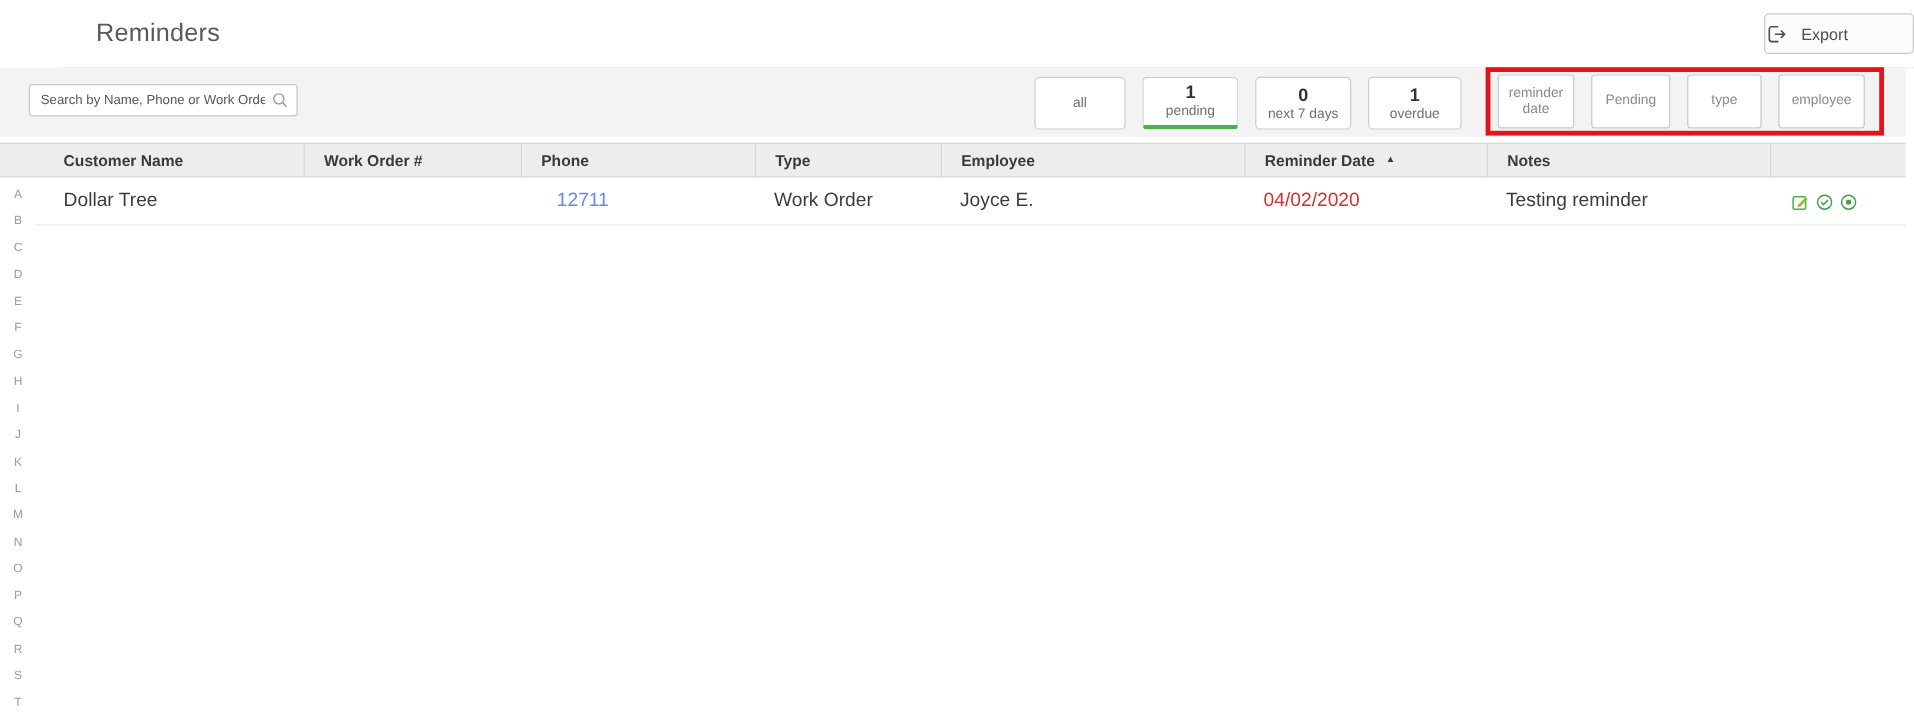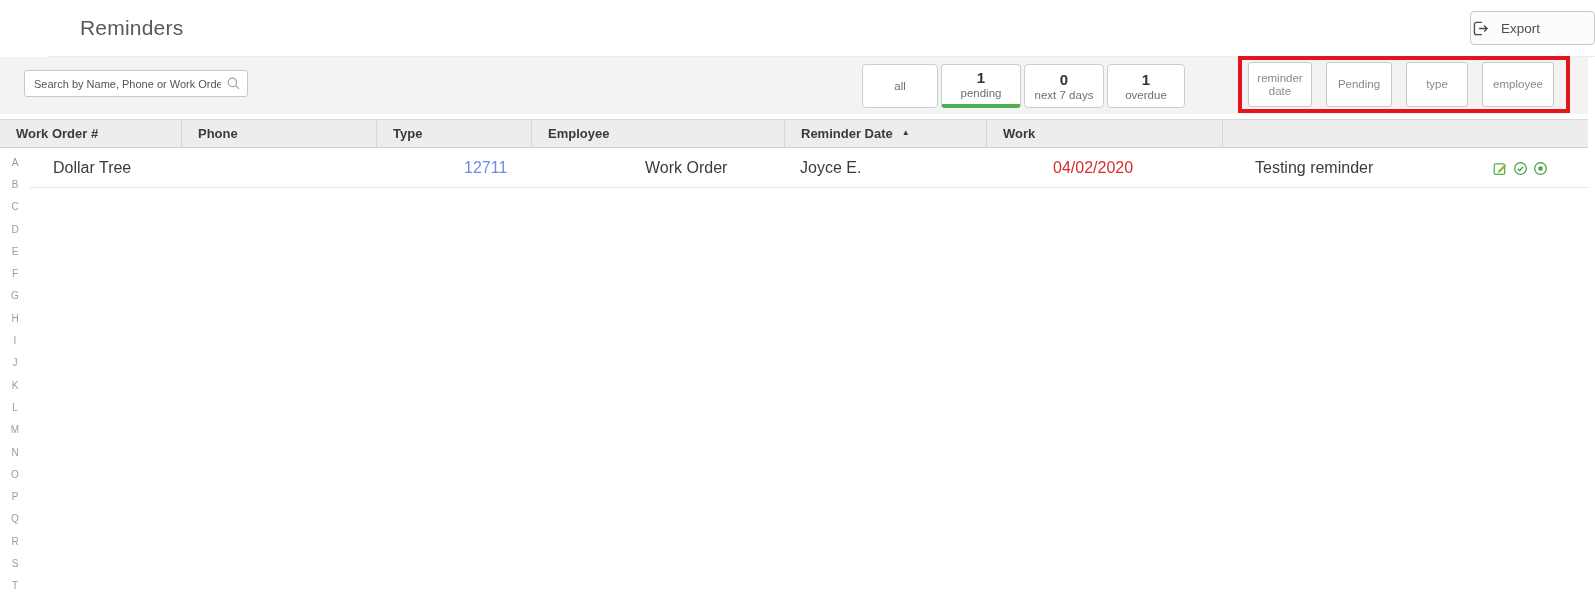--- a/index.html
+++ b/index.html
@@ -19,21 +19,21 @@
 
   
   #toolbar { left:0; top:57px; width:1588px; height:57px; background:#f3f3f3; }
   #search-wrap { left:24px; top:70px; width:224px; height:27px; }
   #search-input { width:100%; height:100%; border:1px solid #c9c9c9; border-radius:3px;
                   background:#fff; padding:0 26px 0 9px; font-size:11px; color:#444;
                   font-family:"Liberation Sans", sans-serif; outline:none; }
   #search-input::placeholder { color:#555; }
   #search-icon { position:absolute; right:7px; top:6px; width:15px; height:15px; }
 
-  .count-row { left:862px; top:64px; height:44px; display:flex; gap:3px; }
+  .count-row { left:862px; top:64px; height:44px; display:flex; gap:14px; }
   .count-btn { background:#fff; border:1px solid #cdcdcd; border-radius:4px; height:44px;
                display:flex; flex-direction:column; align-items:center; justify-content:center;
                cursor:pointer; }
   .count-btn .num { font-size:15px; font-weight:bold; color:#333; line-height:17px; }
   .count-btn .lbl { font-size:11.5px; color:#6f6f6f; line-height:14px; }
   .count-btn.active { border-bottom:4px solid var(--active-filter,#4caf50); }
   .w-all{width:76px;} .w-pending{width:80px;} .w-next{width:80px;} .w-overdue{width:78px;}
 
   #by-label { left:1260px; top:64px; height:44px; display:flex; align-items:center;
               font-size:13px; color:#ef4444; }
@@ -123,29 +123,30 @@
 <div class="abs by-row">
   <div class="by-btn by-w1">reminder date</div>
   <div class="by-btn by-w2">Pending</div>
   <div class="by-btn by-w3">type</div>
   <div class="by-btn by-w4">employee</div>
 </div>
 
 <div class="abs" id="annotation-rect"></div>
 
 <div class="abs" id="table-header">
+  <div class="hcell c0">Customer Name</div>
   <div class="hcell c2">Work Order #</div>
   <div class="hcell c1">Phone</div>
   <div class="hcell c3">Type</div>
   <div class="hcell c4">Employee</div>
   <div class="hcell c5">
     <span>Reminder Date</span>
     <span class="sort-glyph">▲</span>
   </div>
-  <div class="hcell c6">Work</div>
+  <div class="hcell c6">Notes</div>
   <div class="hcell c7"></div>
 </div>
 
 <div class="abs" id="data-row">
   <div class="rcell c0">Dollar Tree</div>
   <div class="rcell c1"></div>
   <div class="rcell c2">
     <a class="wo-link" href="#">12711</a>
   </div>
   <div class="rcell c3">Work Order</div>

